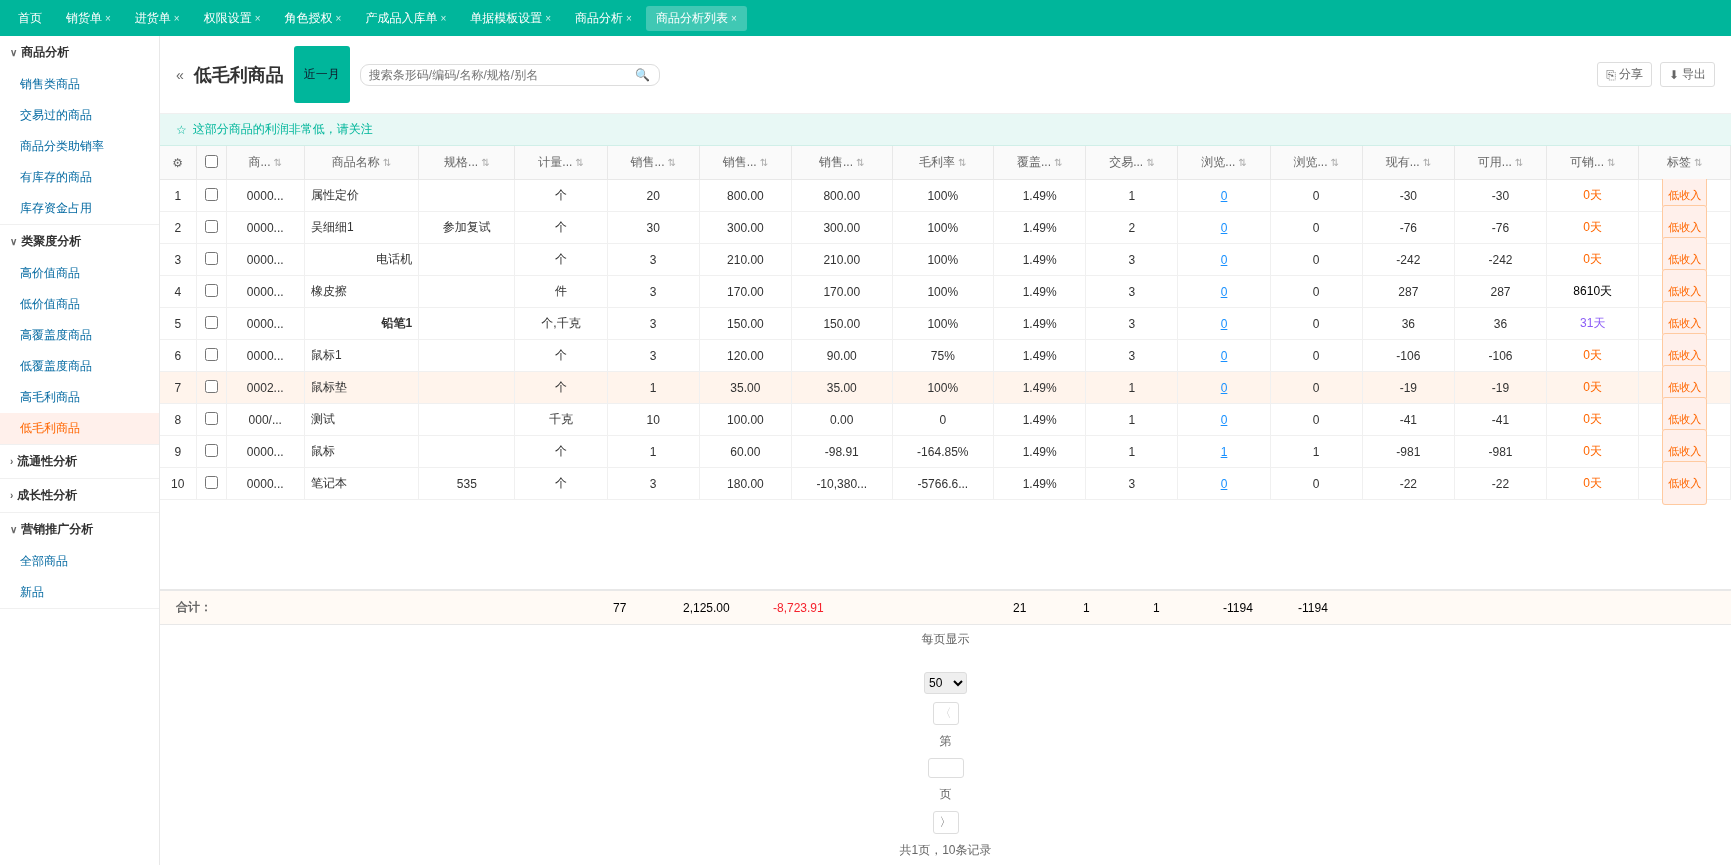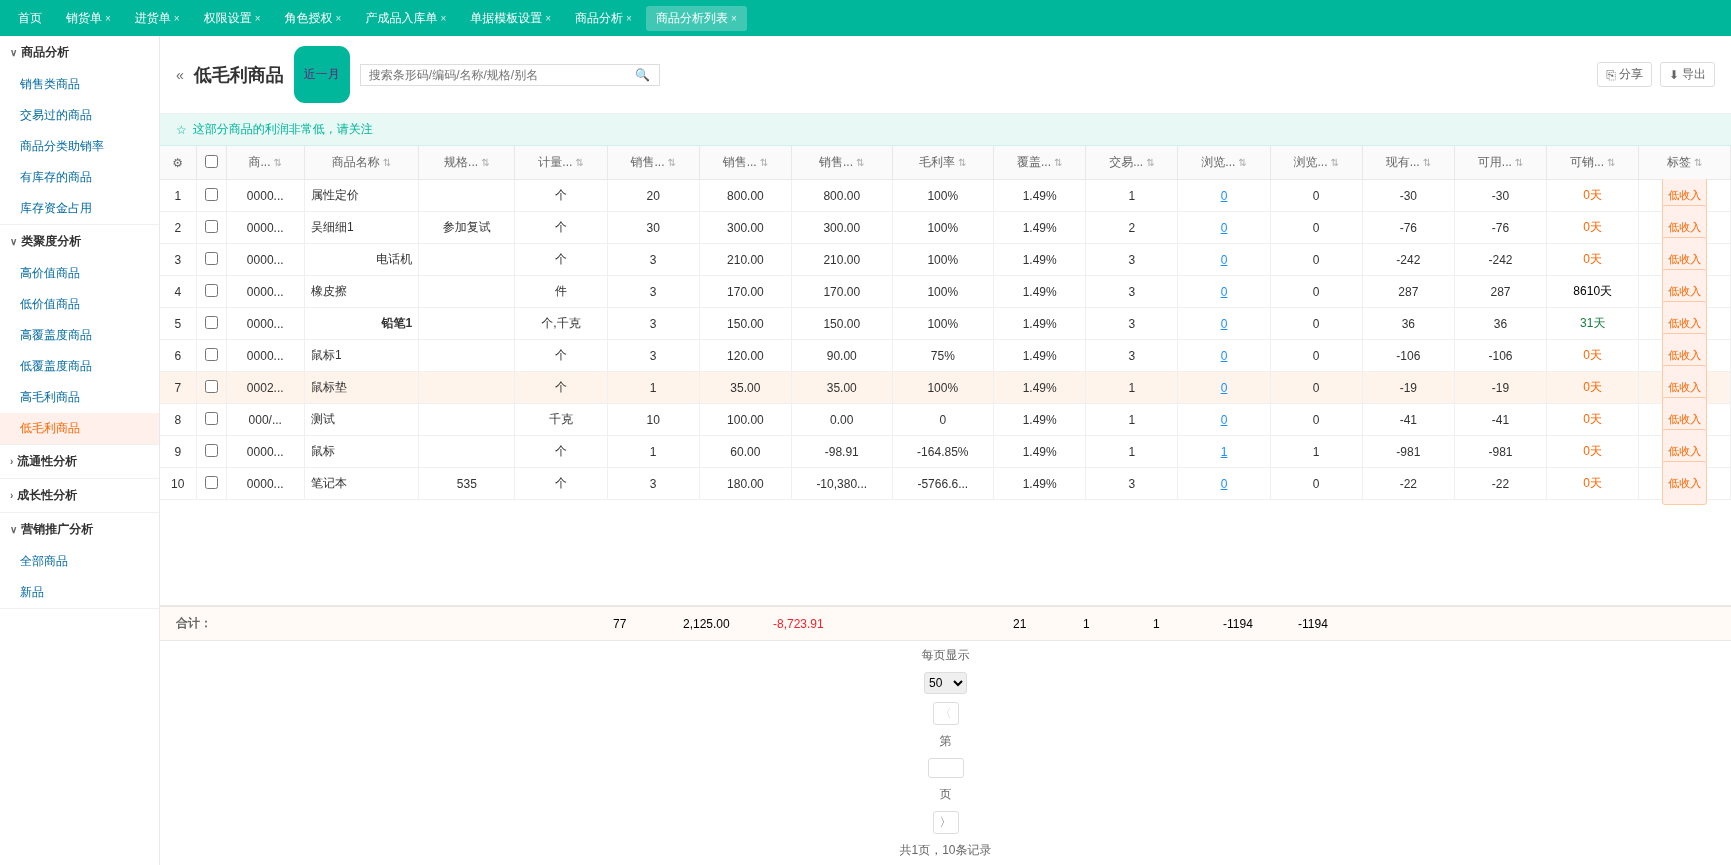--- a/index.html
+++ b/index.html
@@ -78,32 +78,32 @@
       gap: 10px;
       border-bottom: 1px solid #f0f0f0;
     }
     .page-title {
       font-size: 18px;
       font-weight: bold;
       color: #333;
     }
     .tag-btn {
       background: #00b69b;
-      color: #701a75;
+      color: #0f172a;
       border: none;
-      border-radius: 11px;
+      border-radius: 3px;
       padding: 20px 10px;
       cursor: pointer;
       font-size: 12px;
     }
     .search-box {
       display: flex;
       align-items: center;
       border: 1px solid #ddd;
-      border-radius: 0;
+      border-radius: 9px;
       padding: 3px 8px;
       gap: 5px;
       flex: 1;
       max-width: 300px;
     }
     .search-box input {
       border: none;
       outline: none;
       font-size: 12px;
       width: 100%;
@@ -214,20 +214,21 @@
       gap: 8px;
       background: #fff;
       flex-direction: column;
     }
     .pagination-label { color: #666; }
     .pagination-select {
       border: 1px solid #ddd;
       border-radius: 3px;
       padding: 2px 0;
       font-size: 12px;
+      margin-top: 16px;
     }
     .pagination-btn {
       border: 1px solid #ddd;
       background: #fff;
       border-radius: 3px;
       padding: 2px 6px;
       cursor: pointer;
       color: #666;
     }
     .pagination-btn:disabled { color: #ccc; cursor: not-allowed; }
@@ -603,21 +604,21 @@
       <td>3</td>
       <td>150.00</td>
       <td>150.00</td>
       <td>100%</td>
       <td>1.49%</td>
       <td>3</td>
       <td><span class="text-blue">0</span></td>
       <td>0</td>
       <td>36</td>
       <td>36</td>
-      <td style="color:#15803d;">31天</td>
+      <td style="color:#8b5cf6;">31天</td>
       <td><span class="tag-low-income">低收入</span></td>
     </tr>
             <tr>
       <td>6</td>
       <td><input type="checkbox" style=""></td>
       <td>0000...</td>
       <td style="text-align:left;">鼠标1</td>
       <td></td>
       <td>个</td>
       <td>3</td>

